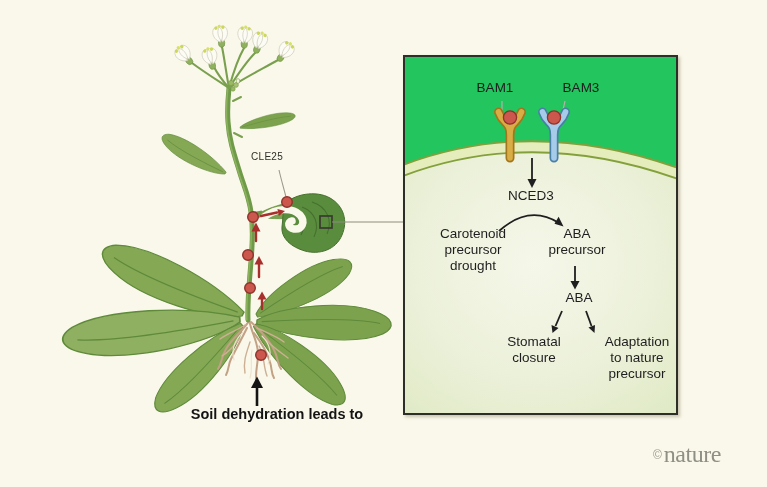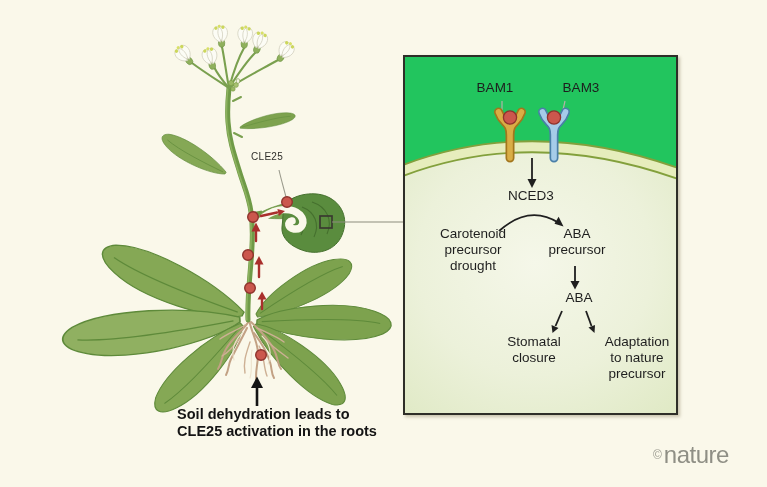--- a/index.html
+++ b/index.html
@@ -47,21 +47,21 @@
   #aba-label{left:174px;top:233px;}
   #stomatal-label{left:129px;top:277px;}
   #adaptation-label{left:219px;top:277px;margin-left:13px;}
   
   #watermark{
     position:absolute;left:653px;top:441px;
     display:flex;align-items:center;
     color:#8f8f85;
   }
   #watermark .copy{font-size:12px;margin-right:2px;color:#9a9a90;}
-  #watermark .brand{font-family:Liberation Sans, sans-serif;font-size:24px;letter-spacing:-0.5px;}
+  #watermark .brand{font-family:Liberation Serif, serif;font-size:24px;letter-spacing:-0.5px;}
 </style>
 </head>
 <body>
 
 <div id="figure">
 
   <svg id="plant-svg" width="410" height="487" viewBox="0 0 410 487">
     <defs>
       <path id="leafShape" d="M 0,0 C 14,-12 52,-20 72,-13 C 84,-9 86,-2 78,4 C 62,14 24,13 0,3 Z"></path>
       <path id="leafVein" d="M 3,1 C 28,-3 58,-7 76,-4"></path>
@@ -211,21 +211,20 @@
     <g>
       <path d="M 257,406 L 257,387" stroke="#141414" stroke-width="2.6" fill="none"></path>
       <polygon points="257,376.5 251,388 263,388" fill="#141414"></polygon>
     </g>
   </svg>
 
   <div id="cle25-label">CLE25</div>
 
   <div id="soil-caption">
     <div>Soil dehydration leads to</div>
-    <div>CLE25 activation in the roots</div>
   </div>
 
   <div id="inset">
     <svg id="inset-svg" width="271" height="356" viewBox="0 0 271 356">
       <defs>
         <radialGradient id="cellg" cx="48%" cy="42%" r="78%">
           <stop offset="0%" stop-color="#f5f7e9"></stop>
           <stop offset="55%" stop-color="#ecf1da"></stop>
           <stop offset="100%" stop-color="#dfe9c4"></stop>
         </radialGradient>

